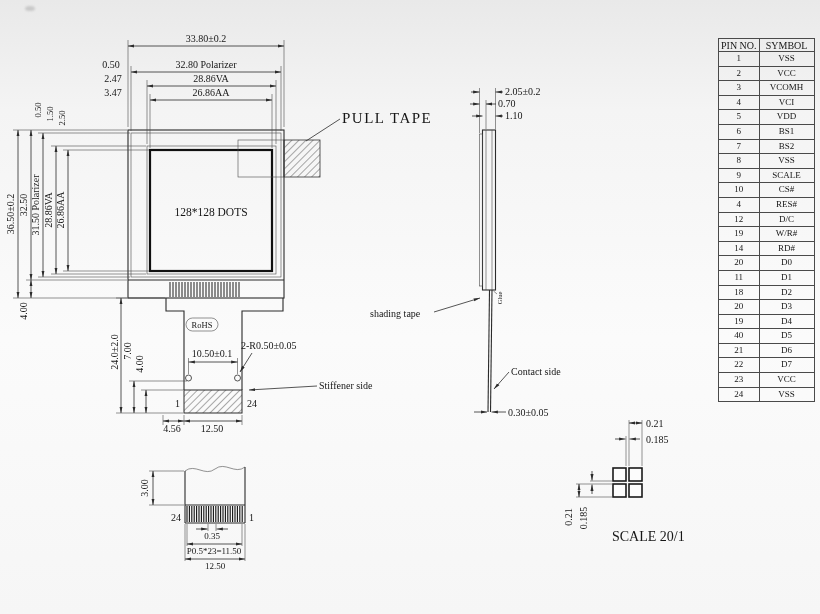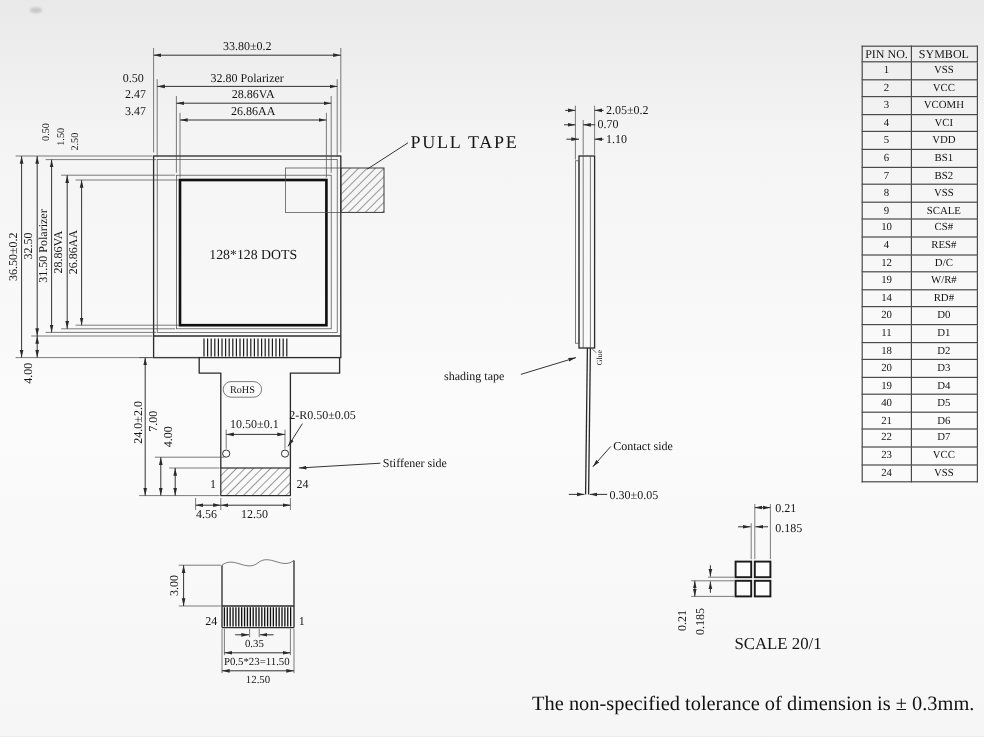--- a/index.html
+++ b/index.html
@@ -333,14 +333,13 @@
 
           <tr>
             <td class="c1">24</td>
             <td class="c2">VSS</td>
           </tr>
         </tbody>
     </table>
   </div>
 
   
-  <div class="note">The non-specified tolerance of dimension is ± 0.3mm.</div>
 </div>
 
 </body></html>

